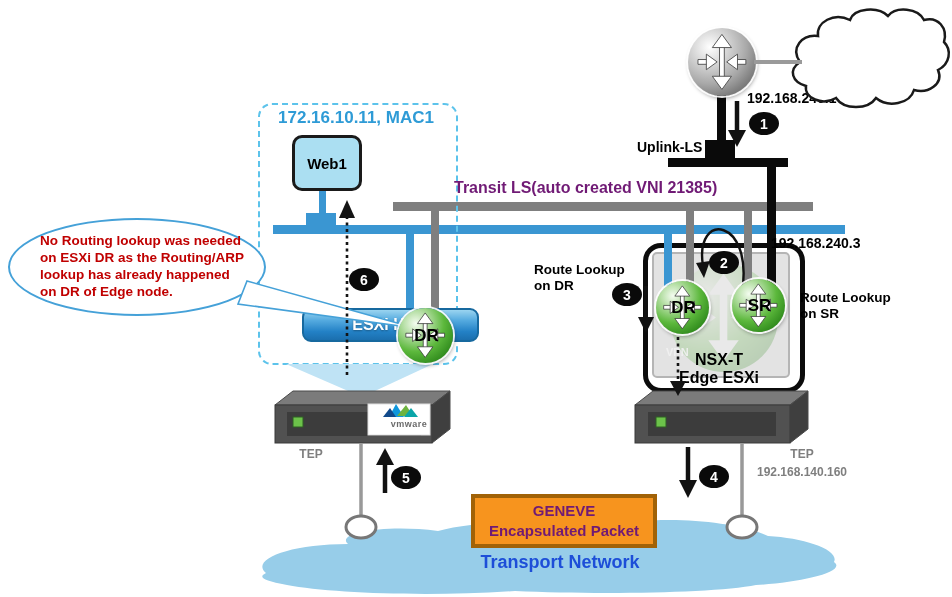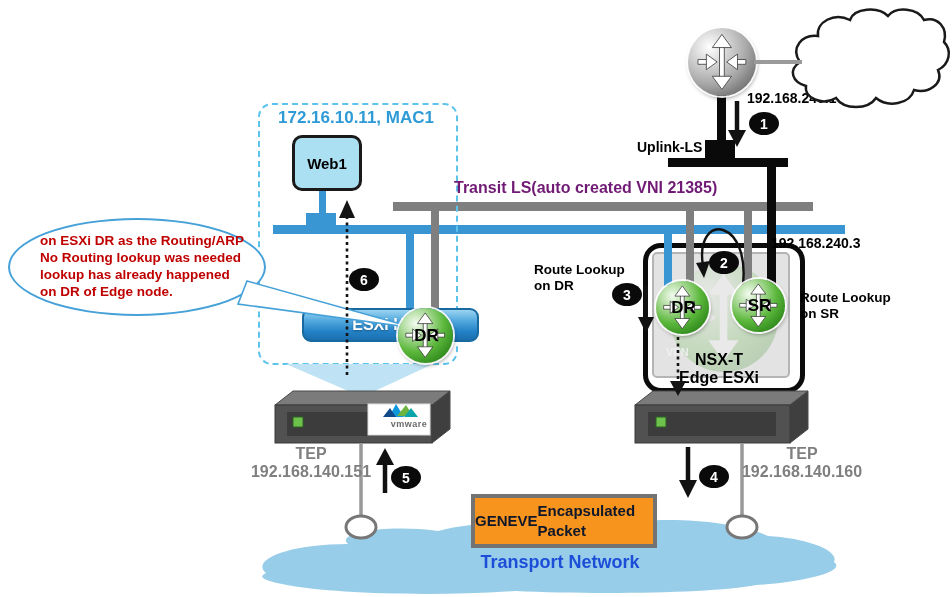--- a/index.html
+++ b/index.html
@@ -56,26 +56,26 @@
   .ball-label{position:absolute;inset:0;display:flex;align-items:center;justify-content:center;
               padding-left:2px;font-size:17px;color:#000;}
   .ball.watermark{opacity:.22;box-shadow:none;z-index:auto;}
 
   .num{position:absolute;width:30px;height:23px;background:#0A0A0A;border-radius:50%;color:#fff;
        font-size:14px;display:flex;align-items:center;justify-content:center;z-index:9;}
 
   .small-label{position:absolute;font-size:14px;color:#000;z-index:4;white-space:nowrap;}
   .lookup{position:absolute;font-size:13.5px;line-height:16px;color:#000;z-index:4;white-space:nowrap;}
 
-  .tep{position:absolute;width:130px;text-align:center;font-size:16px;line-height:18px;
+  .tep{position:absolute;width:130px;text-align:center;font-size:12px;line-height:18px;
        color:#7F7F7F;z-index:8;white-space:nowrap;}
 
   .geneve{position:absolute;left:471px;top:494px;width:178px;height:46px;background:#F7941E;
-          border:4px solid #737373;z-index:8;display:flex;flex-direction:row;align-items:center;
-          justify-content:center;color:#0f172a;font-size:15px;line-height:20px;}
+          border:4px solid #a16207;z-index:8;display:flex;flex-direction:column;align-items:center;
+          justify-content:center;color:#701a75;font-size:15px;line-height:20px;}
   .transport-label{position:absolute;left:440px;top:552px;width:240px;text-align:center;
                    font-size:18px;color:#1d4ed8;z-index:8;}
   .cloud-label{position:absolute;left:792px;top:52px;width:160px;text-align:center;font-size:17px;
                color:#8A8A8A;z-index:4;}
   .vmware-text{position:absolute;left:369px;top:419px;width:80px;text-align:center;font-size:9px;
                letter-spacing:.5px;color:#6B6B6B;z-index:8;}
   #overlay{position:absolute;left:0;top:0;width:952px;height:597px;z-index:6;pointer-events:none;}
 </style>
 </head>
 <body>
@@ -103,22 +103,22 @@
   <div class="drop gray" style="left:744px;top:211px;height:75px;"></div>
 
   <div class="dashed-box"></div>
   <div class="vm-title">172.16.10.11, MAC1</div>
   <div class="web1">
     <span>Web1</span>
   </div>
 
   <div class="bubble">
     <div class="bubble-text">
+      <div>No Routing lookup was needed</div>
       <div>on ESXi DR as the Routing/ARP</div>
-      <div>No Routing lookup was needed</div>
       <div>lookup has already happened</div>
       <div>on DR of Edge node.</div>
     </div>
   </div>
 
   <div class="esxi-bar">
     <span>ESXi Host</span>
   </div>
   <div class="ball green" style="left:398px;top:308px;width:55px;height:55px;">
     <svg viewBox="0 0 100 100">
@@ -205,21 +205,20 @@
     <div>Route Lookup</div>
     <div>on DR</div>
   </div>
   <div class="lookup" style="left:800px;top:290px;">
     <div>Route Lookup</div>
     <div>on SR</div>
   </div>
 
   <div class="tep" style="left:246px;top:445px;">
     <div>TEP</div>
-    <div>192.168.140.151</div>
   </div>
   <div class="tep" style="left:737px;top:445px;">
     <div>TEP</div>
     <div>192.168.140.160</div>
   </div>
 
   <div class="geneve">
     <div>GENEVE</div>
     <div>Encapsulated Packet</div>
   </div>

